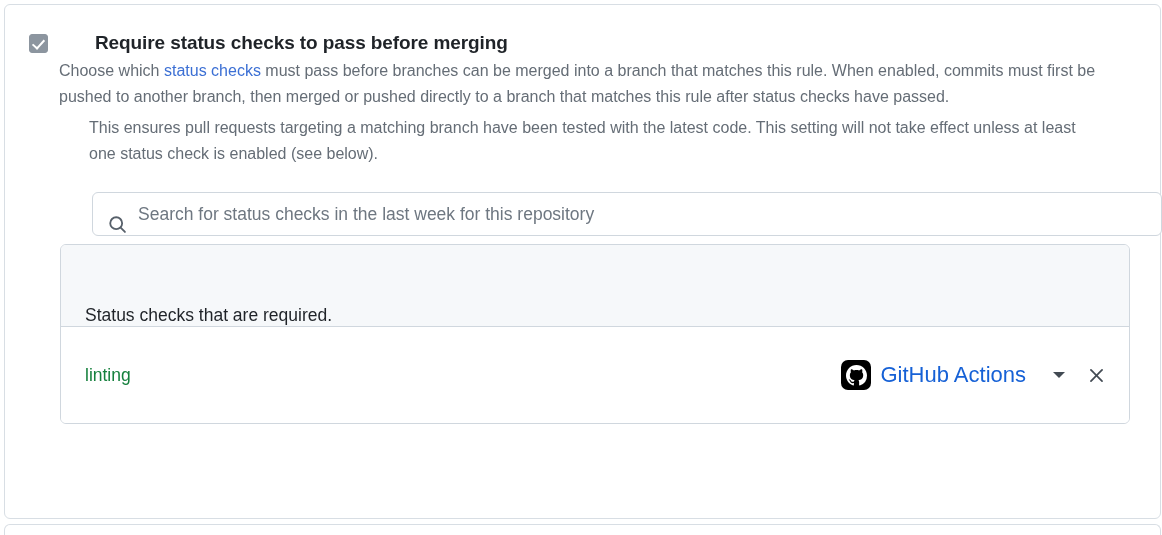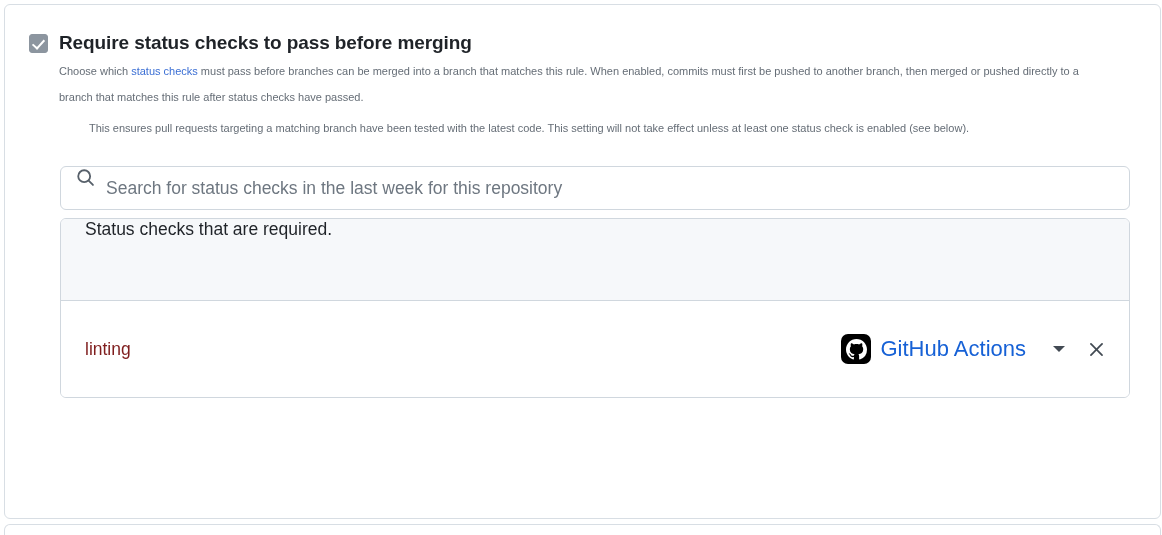--- a/index.html
+++ b/index.html
@@ -48,21 +48,21 @@
     top: 0;
     width: 1162px;
     padding: 0;
   }
 
   
   .check-row {
     display: flex;
     align-items: flex-start;
   }
-  .level1 { margin-left: 29px; margin-top: 31px; }
+  .level1 { margin-left: 29px; margin-top: 31px; gap: 36px; }
   .level2 { margin-left: 60px; margin-top: 25px; }
 
   .cb {
     width: 19px;
     height: 19px;
     min-width: 19px;
     border-radius: 3px;
     background: #8c959f;
     border: 1px solid #8c959f;
     box-sizing: border-box;
@@ -88,21 +88,21 @@
     color: #1f2328;
     line-height: 24px;
     margin-left: 11px;
     letter-spacing: -0.1px;
     cursor: pointer;
   }
   .cb-label.lvl2 { font-size: 18.5px; margin-left: 12px; }
 
   
   .desc {
-    font-size: 11px;
+    font-size: 16px;
     color: #656d76;
     line-height: 26px;
     margin: 3px 0 0 0;
   }
   .desc-1 {
     margin-left: 59px;
     width: 1052px;
   }
   .desc-2 {
     margin-left: 89px;
@@ -110,29 +110,29 @@
     margin-top: 5px;
   }
   .lnk {
     color: #3b6fd4;
     text-decoration: none;
     cursor: pointer;
   }
 
   
   .search-wrap {
-    margin-left: 60px;
+    margin-left: 92px;
     margin-top: 25px;
     width: 1070px;
     height: 44px;
     border: 1px solid #d0d7de;
     border-radius: 6px;
     box-sizing: border-box;
     display: flex;
-    align-items: flex-start;
+    align-items: flex-end;
     background: #ffffff;
     cursor: text;
   }
   .search-icon {
     margin-left: 14px;
     margin-right: 10px;
     display: flex;
     align-items: center;
     color: #57606a;
   }
@@ -161,39 +161,39 @@
     border-radius: 6px;
     box-sizing: border-box;
     overflow: hidden;
     background: #ffffff;
   }
   .checks-header {
     background: #f6f8fa;
     border-bottom: 1px solid #d0d7de;
     height: 82px;
     display: flex;
-    align-items: flex-start;
+    align-items: flex-end;
     padding-left: 24px;
     box-sizing: border-box;
   }
   .checks-header-text {
     font-size: 17.5px;
     color: #1f2328;
   }
   .check-item {
     height: 96px;
     display: flex;
     align-items: center;
     padding: 0 20px 0 24px;
     box-sizing: border-box;
     background: #ffffff;
   }
   .check-name {
     font-size: 17.5px;
-    color: #7f1d1d;
+    color: #15803d;
     flex: 1;
   }
   .check-right {
     display: flex;
     align-items: center;
   }
   .gha-logo {
     width: 30px;
     height: 30px;
     border-radius: 7px;

